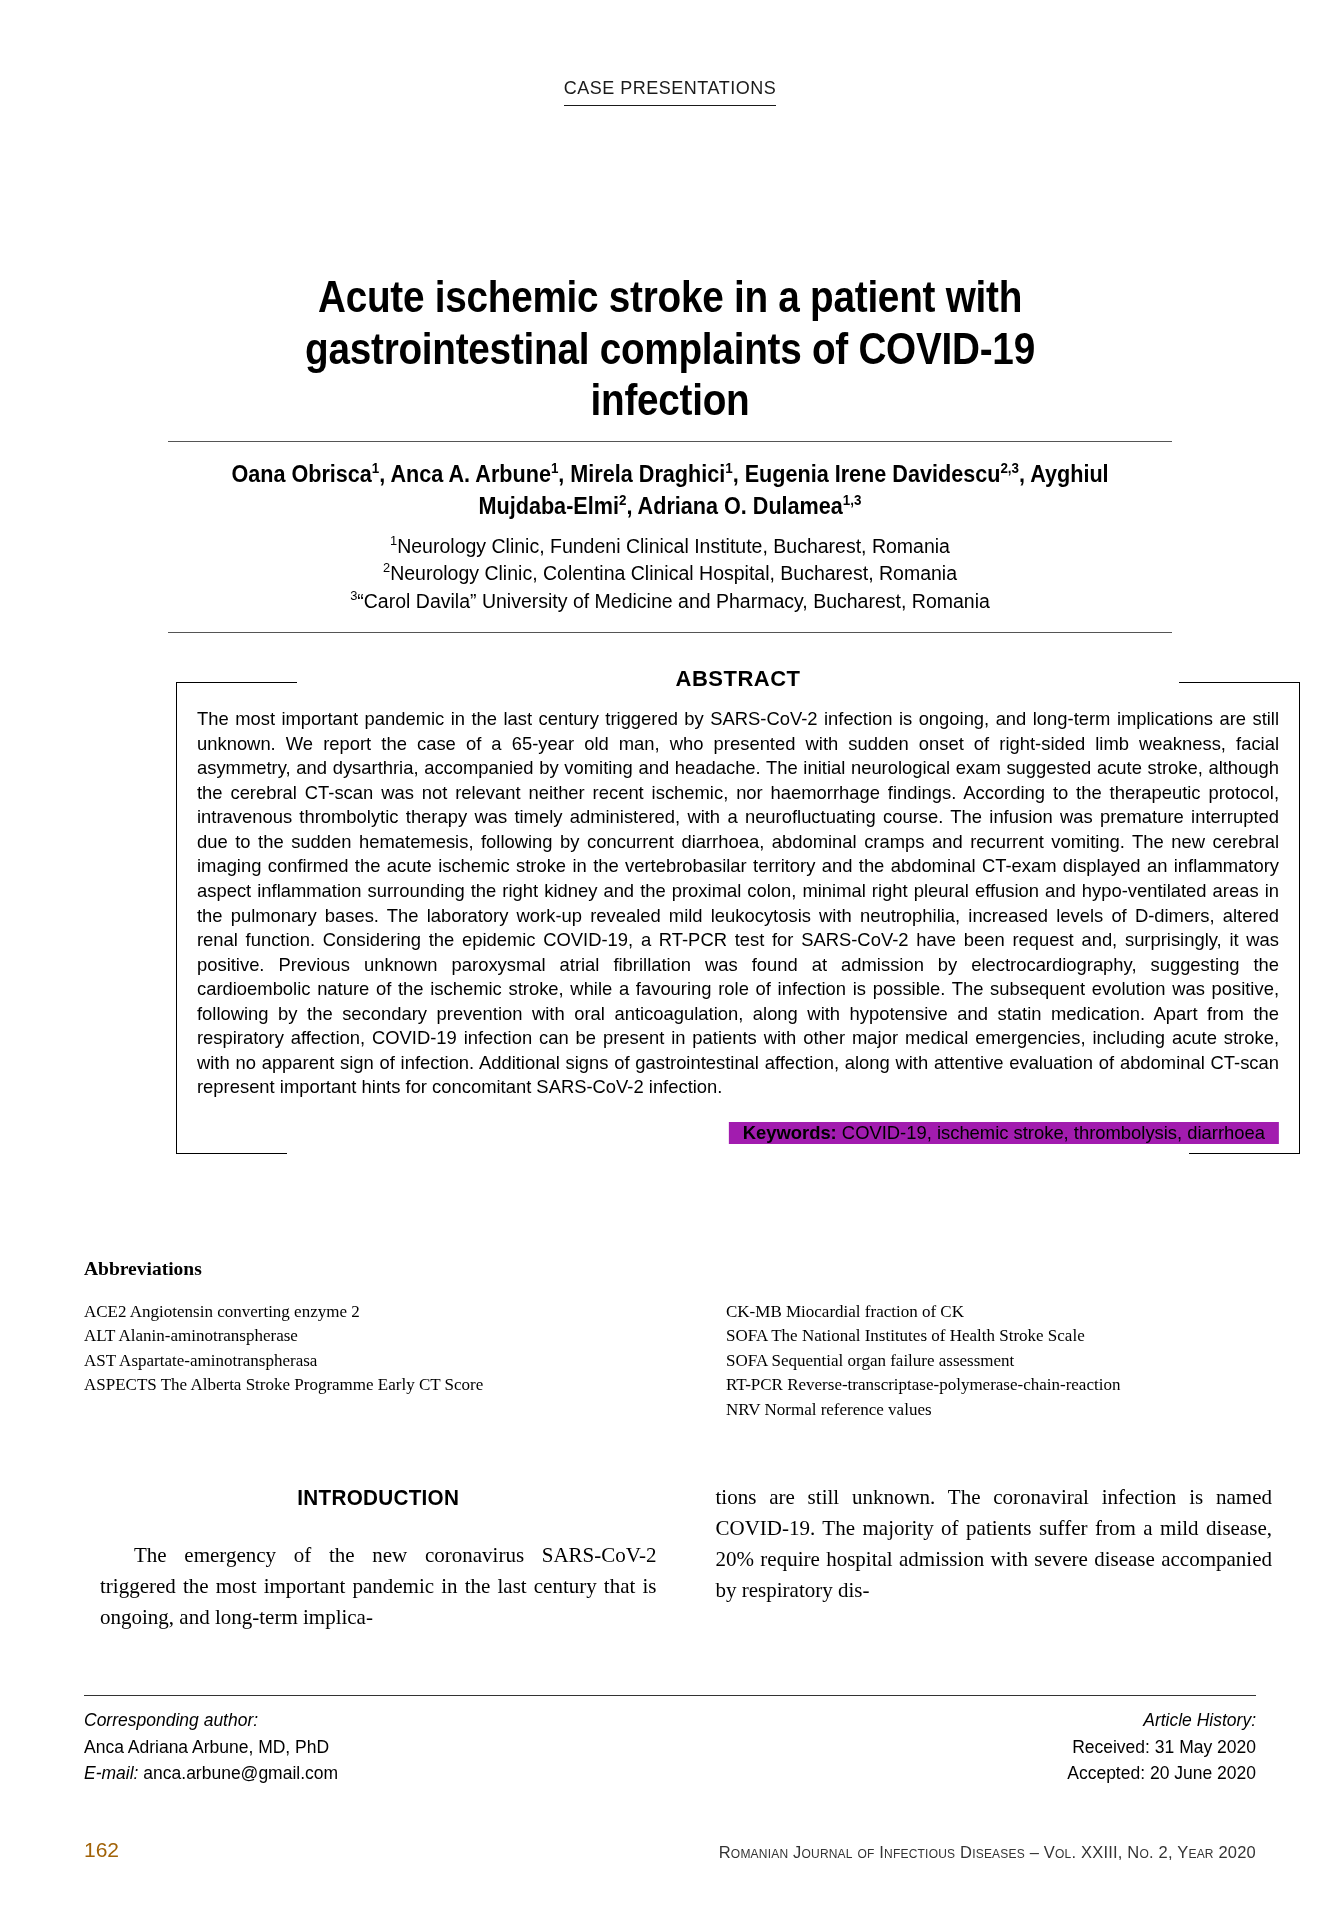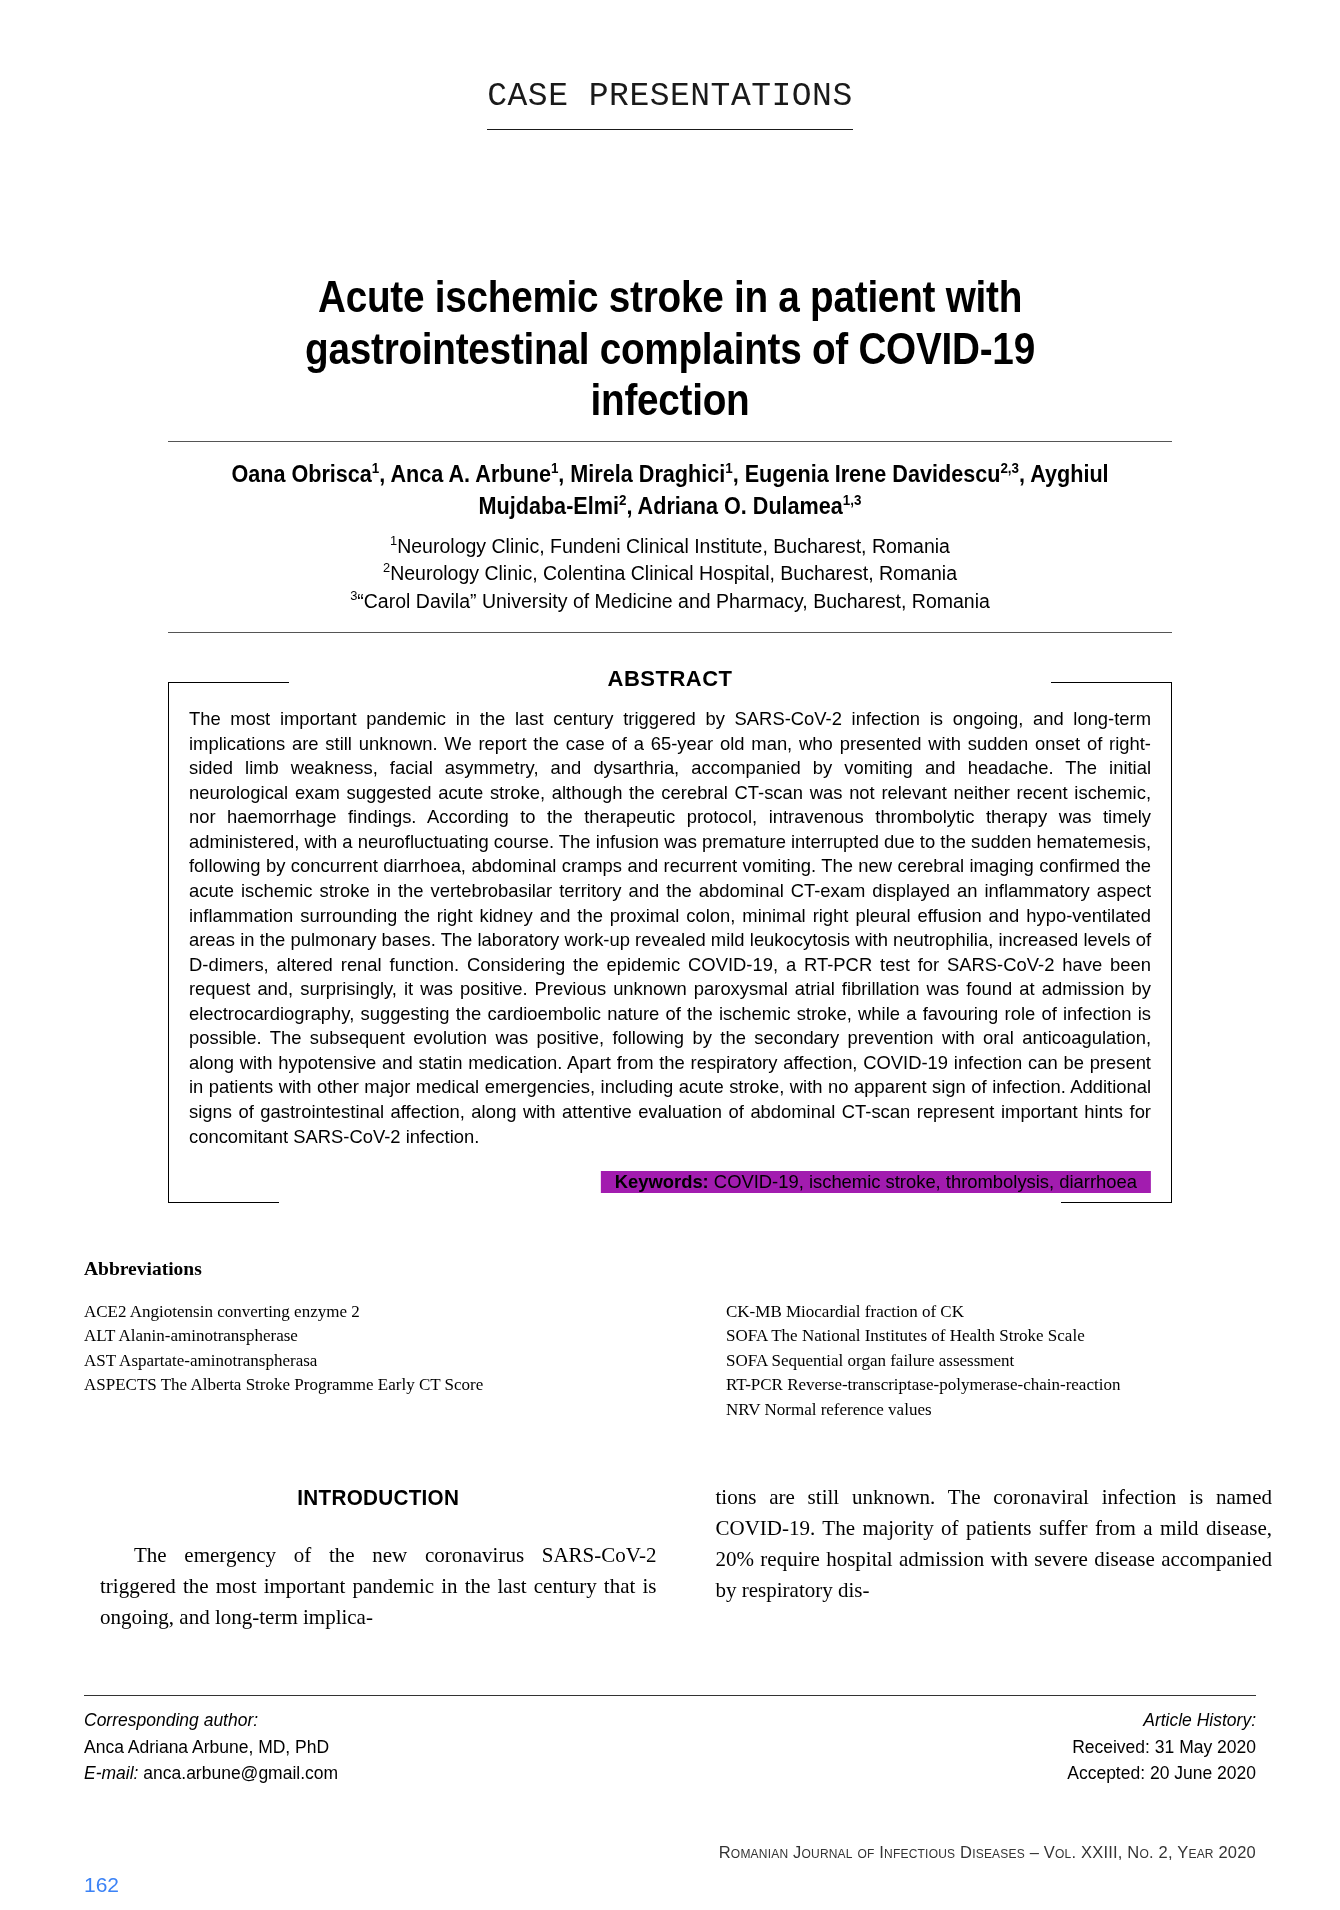--- a/index.html
+++ b/index.html
@@ -21,25 +21,25 @@
   
   .running-head {
     position: absolute;
     top: 78px;
     left: 0;
     right: 0;
     text-align: center;
   }
   .running-head .rh-text {
     display: inline-block;
-    font-family: Liberation Mono, monospace;
-    font-size: 33px;
+    font-family: Liberation Sans, sans-serif;
+    font-size: 18px;
     letter-spacing: 0.5px;
     color: #1a1a1a;
-    padding-bottom: 14px;
+    padding-bottom: 6px;
     border-bottom: 1.6px solid #1a1a1a;
   }
 
   
   .refblock {
     position: absolute;
     top: 128px;
     left: 84px;
     font-family: "Liberation Sans", sans-serif;
     font-size: 16.5px;
@@ -100,22 +100,22 @@
     font-family: Liberation Sans, sans-serif;
     font-size: 19.5px;
     line-height: 1.38;
   }
   .affils sup { font-size: 0.66em; vertical-align: super; }
 
   
   .abstract-wrap {
     position: absolute;
     top: 668px;
-    left: 168px;
-    width: 1004px;
+    left: 176px;
+    width: 1124px;
   }
   .abs-title {
     text-align: center;
     font-family: "Liberation Sans", sans-serif;
     font-weight: bold;
     font-size: 22px;
     letter-spacing: 0.5px;
     line-height: 1;
     position: relative;
     z-index: 3;
@@ -257,22 +257,21 @@
     line-height: 1.52;
   }
   .foot-left i, .foot-right i { font-style: italic; }
 
   .pagenum {
     position: absolute;
     top: 1838px;
     left: 84px;
     font-family: "Liberation Sans", sans-serif;
     font-size: 21px;
-    color: #3b82f6;
-    margin-top: 35px;
+    color: #a16207;
   }
   .journal-line {
     position: absolute;
     top: 1843px;
     right: 84px;
     font-family: "Liberation Sans", sans-serif;
     font-size: 16.5px;
     color: #333;
     font-variant: small-caps;
     letter-spacing: 0.2px;

